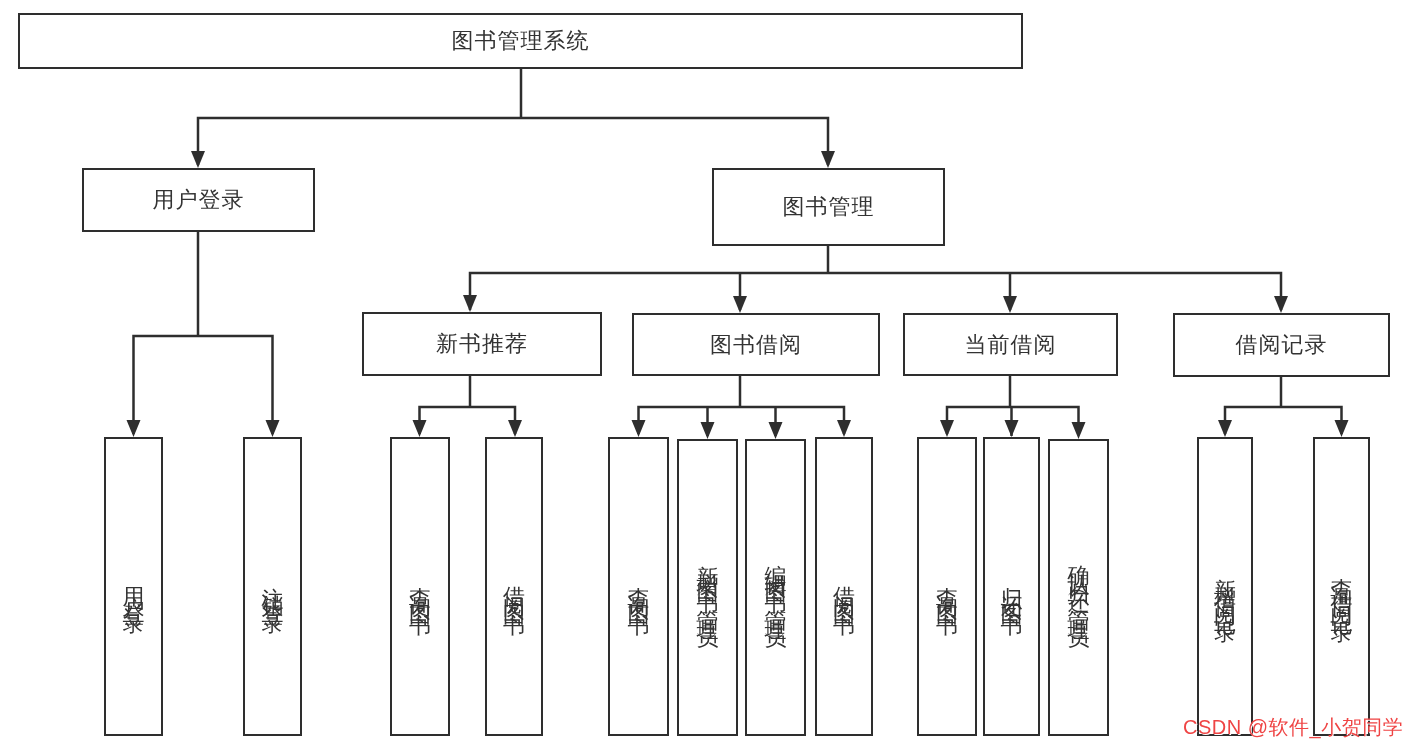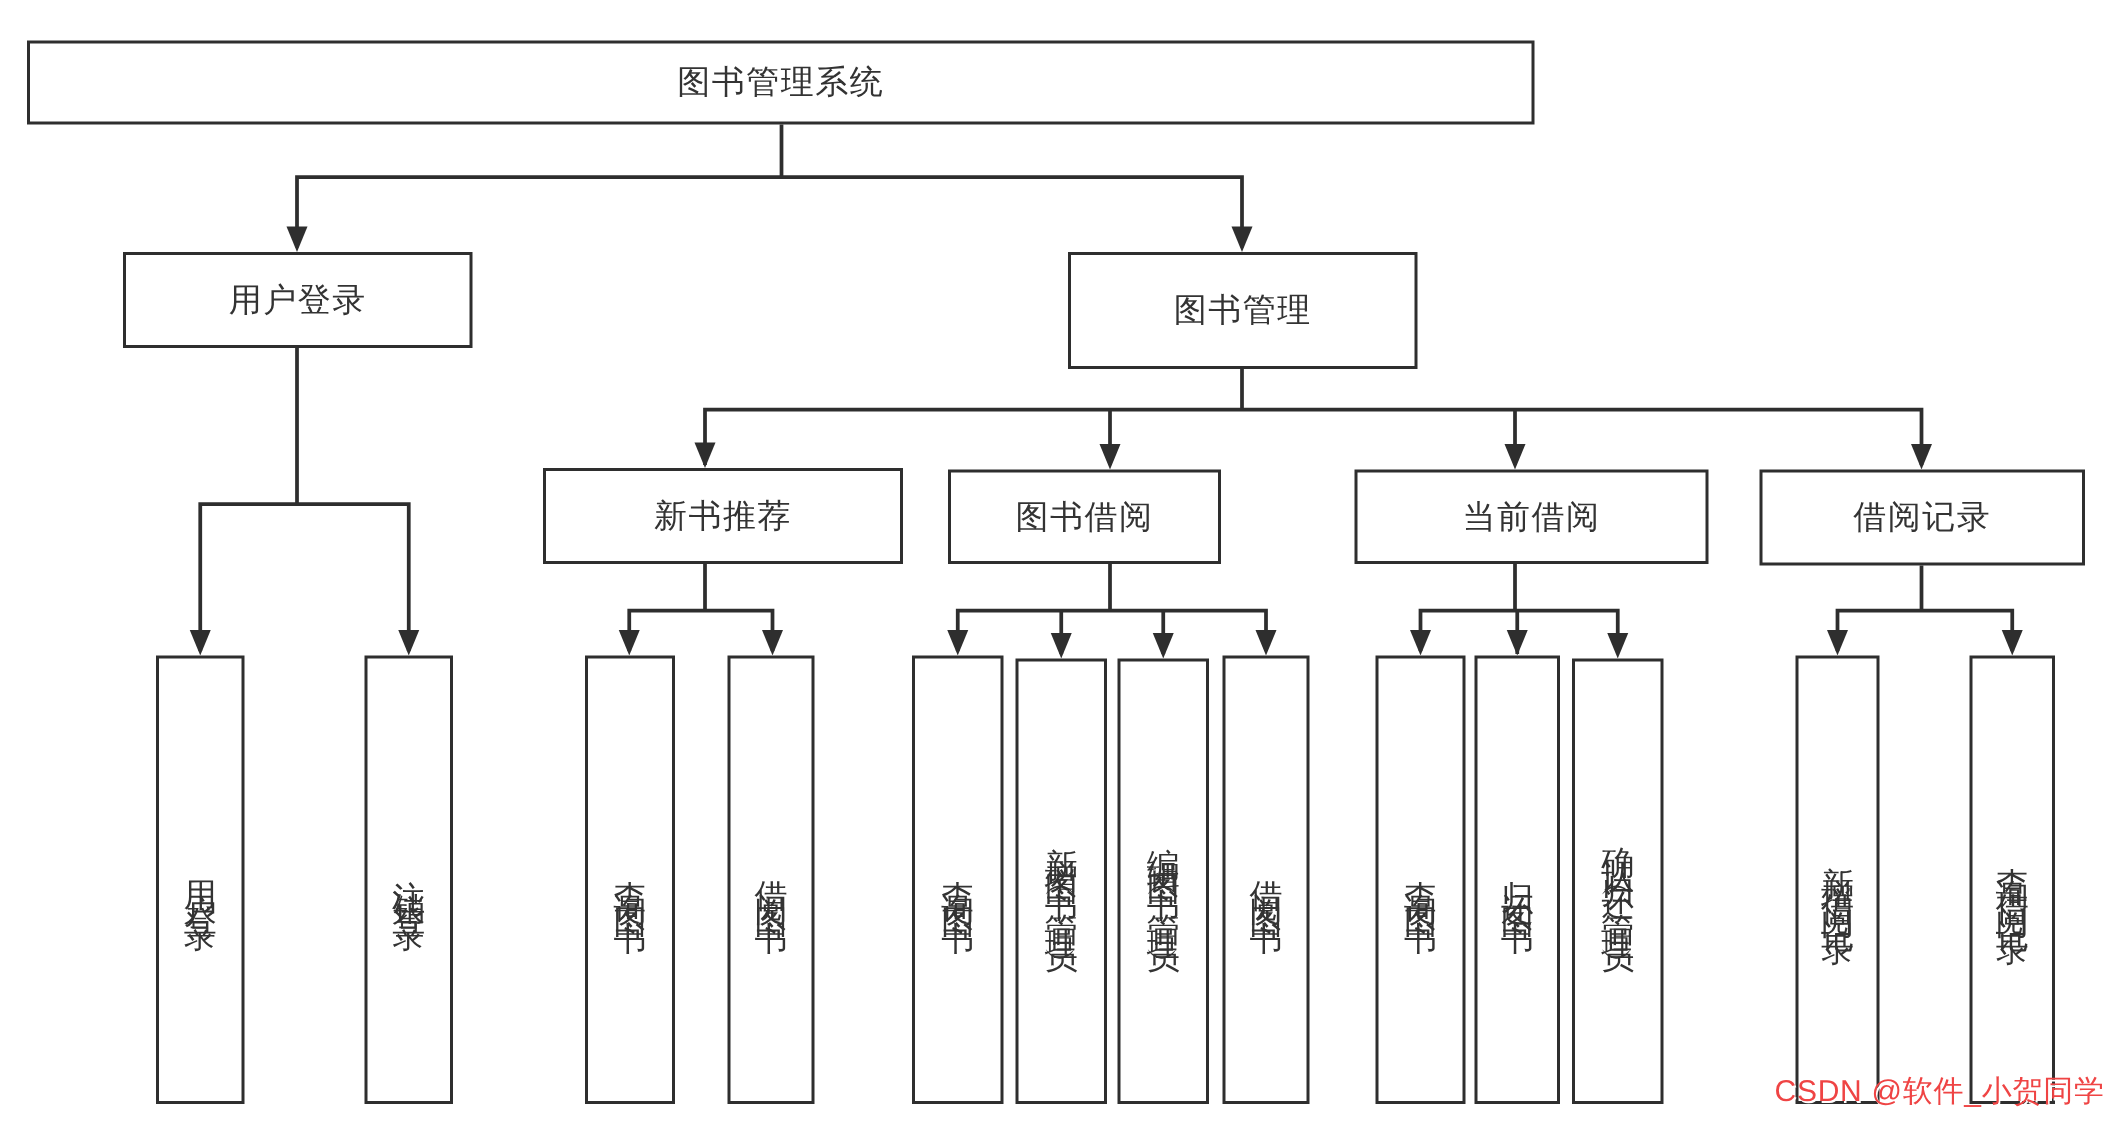--- a/index.html
+++ b/index.html
@@ -99,38 +99,38 @@
       <polygon points="775.5,439 768.5,422 782.5,422"></polygon>
       <polygon points="844,437 837,420 851,420"></polygon>
       <polygon points="947,437 940,420 954,420"></polygon>
       <polygon points="1011.5,437 1004.5,420 1018.5,420"></polygon>
       <polygon points="1078.5,439 1071.5,422 1085.5,422"></polygon>
       <polygon points="1225,437 1218,420 1232,420"></polygon>
       <polygon points="1341.5,437 1334.5,420 1348.5,420"></polygon>
     </g>
   </svg>
 
-  <div class="box" style="left:18px; top:13px; width:1005px; height:56px;margin-top:14px;">
+  <div class="box" style="left:18px; top:13px; width:1005px; height:56px;">
     <span class="lbl">图书管理系统</span>
   </div>
 
   <div class="box" style="left:82px; top:168px; width:233px; height:64px;">
     <span class="lbl">用户登录</span>
   </div>
   <div class="box" style="left:712px; top:168px; width:233px; height:78px;">
     <span class="lbl">图书管理</span>
   </div>
 
   <div class="box" style="left:362px; top:312px; width:240px; height:64px;">
     <span class="lbl">新书推荐</span>
   </div>
-  <div class="box" style="left:632px; top:313px; width:182px; height:63px;">
+  <div class="box" style="left:632px; top:313px; width:248px; height:63px;">
     <span class="lbl">图书借阅</span>
   </div>
-  <div class="box" style="left:903px; top:313px; width:236px; height:63px;">
+  <div class="box" style="left:903px; top:313px; width:215px; height:63px;">
     <span class="lbl">当前借阅</span>
   </div>
   <div class="box" style="left:1173px; top:313px; width:217px; height:64px;">
     <span class="lbl">借阅记录</span>
   </div>
 
   <div class="box v" style="left:104px; top:437px; width:59px; height:299px;">
     <span class="lbl">用户登录</span>
   </div>
   <div class="box v" style="left:243px; top:437px; width:59px; height:299px;">

